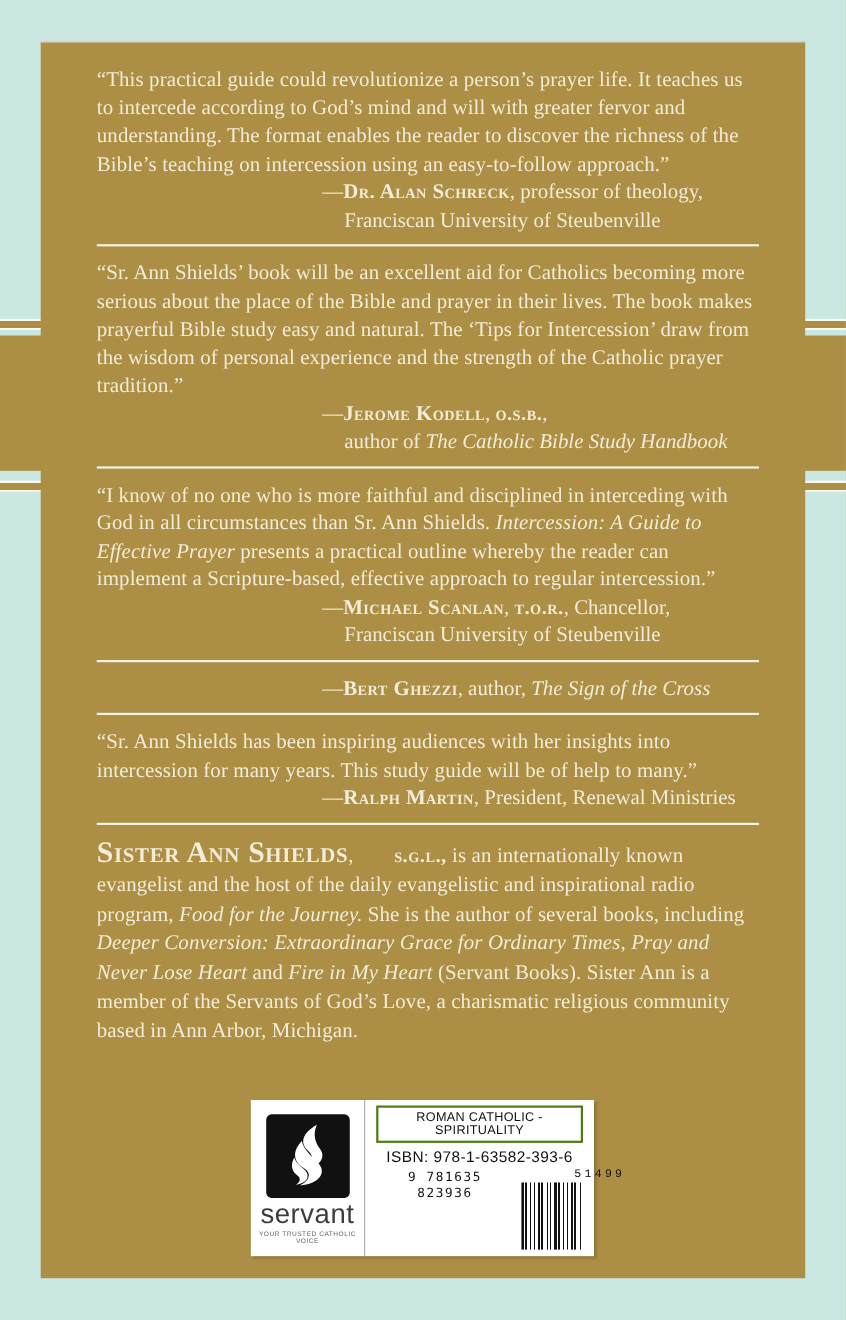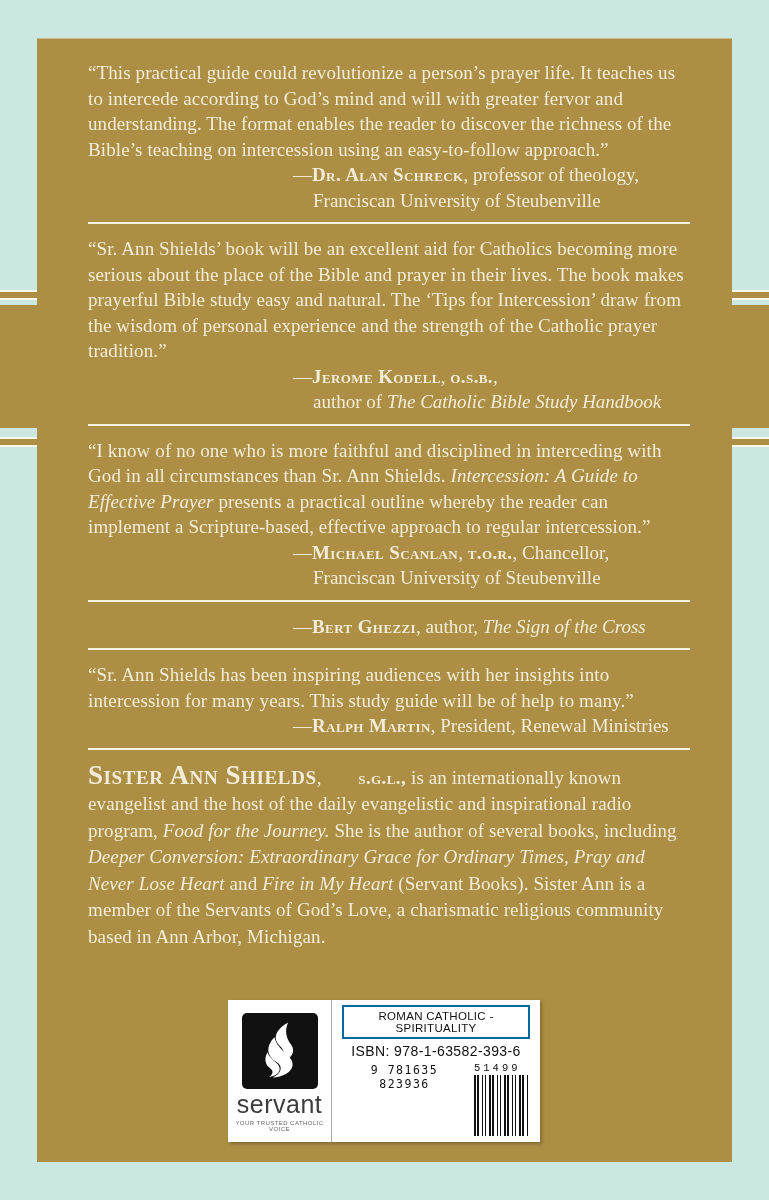--- a/index.html
+++ b/index.html
@@ -49,33 +49,33 @@
     background:#fff;display:flex;box-shadow:2px 2px 3px rgba(60,50,20,.35);
     font-family:"Liberation Sans", sans-serif;color:#111;
   }
   .logo-col{width:104px;border-right:1px solid #aaa;text-align:center;padding-top:13px;box-sizing:border-box;}
   .logo-black{width:76px;height:76px;background:#111;border-radius:5px;margin:0 auto;display:flex;align-items:center;justify-content:center;}
   .logo-black svg{width:62px;height:62px;display:block;}
   .logo-word{font-size:25px;line-height:1;color:#3c3c3c;letter-spacing:.5px;margin-top:3px;font-weight:400;}
   .logo-tag{font-size:6px;color:#666;letter-spacing:.45px;margin-top:3px;}
 
   .bar-col{flex:1;display:flex;flex-direction:column;padding:5px 8px 6px 8px;box-sizing:border-box;}
-  .category{border:2px solid #0369a1;text-align:center;font-size:11.5px;letter-spacing:.3px;padding:3px 0;margin:0 2px;}
+  .category{border:2px solid #4d7c0f;text-align:center;font-size:11.5px;letter-spacing:.3px;padding:3px 0;margin:0 2px;}
   .isbn{text-align:center;font-size:14px;letter-spacing:.4px;margin-top:4px;}
   .bars-row{display:flex;gap:7px;margin-top:3px;flex:1;align-items:stretch;padding:0 2px;}
   .bars-main{flex:1;display:flex;}
   .bars{
     flex:1;
     background:repeating-linear-gradient(90deg,
       #111 0 2px,#fff 2px 3px,#111 3px 5px,#fff 5px 8px,
       #111 8px 9px,#fff 9px 11px,#111 11px 12px,#fff 12px 15px);
   }
   .ean-digits{font-family:"DejaVu Sans Mono", monospace;font-size:11.5px;letter-spacing:1.5px;text-align:center;margin-top:1px;}
   .bars-addon{width:56px;display:flex;flex-direction:column;}
-  .addon-digits{font-family:Liberation Mono, monospace;font-size:10.5px;letter-spacing:3px;text-align:left;margin-bottom:1px;}
+  .addon-digits{font-family:Liberation Mono, monospace;font-size:10.5px;letter-spacing:3px;text-align:left;margin-bottom:1px;margin-left:48px;}
   .bars.addon{flex:1;}
 </style>
 </head>
 <body>
 
 <div class="band-gold"></div>
 <div class="stripe stripe-top"></div>
 <div class="stripe stripe-bottom"></div>
 
 <div class="cover">

